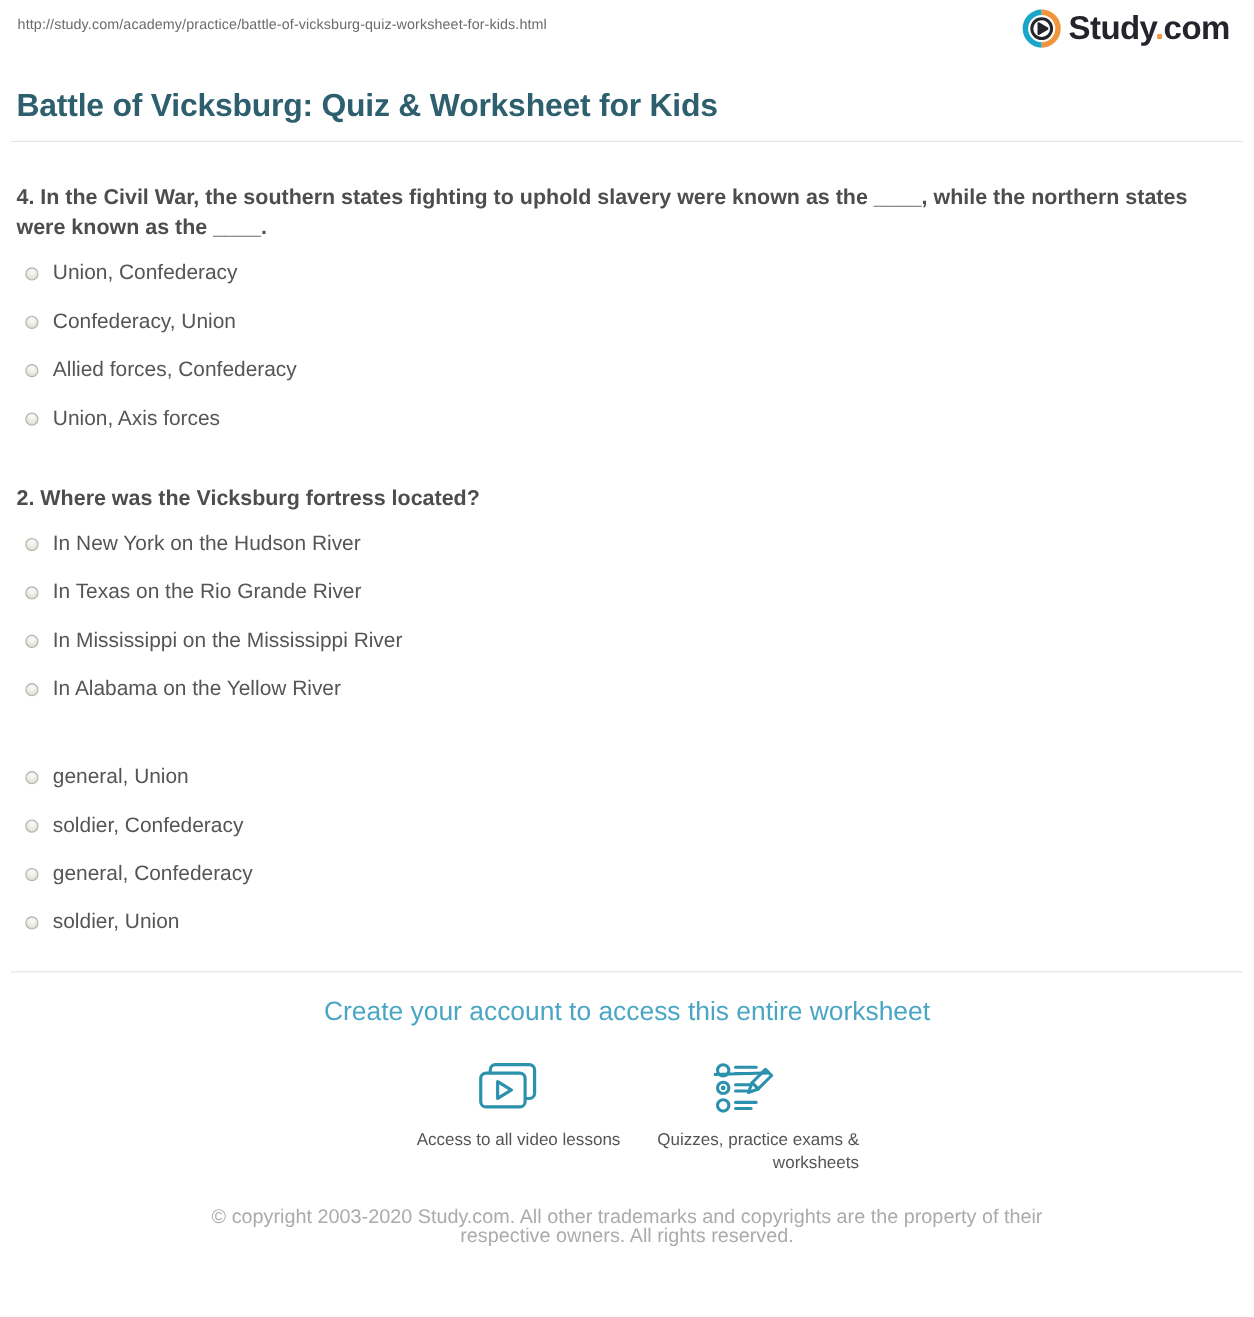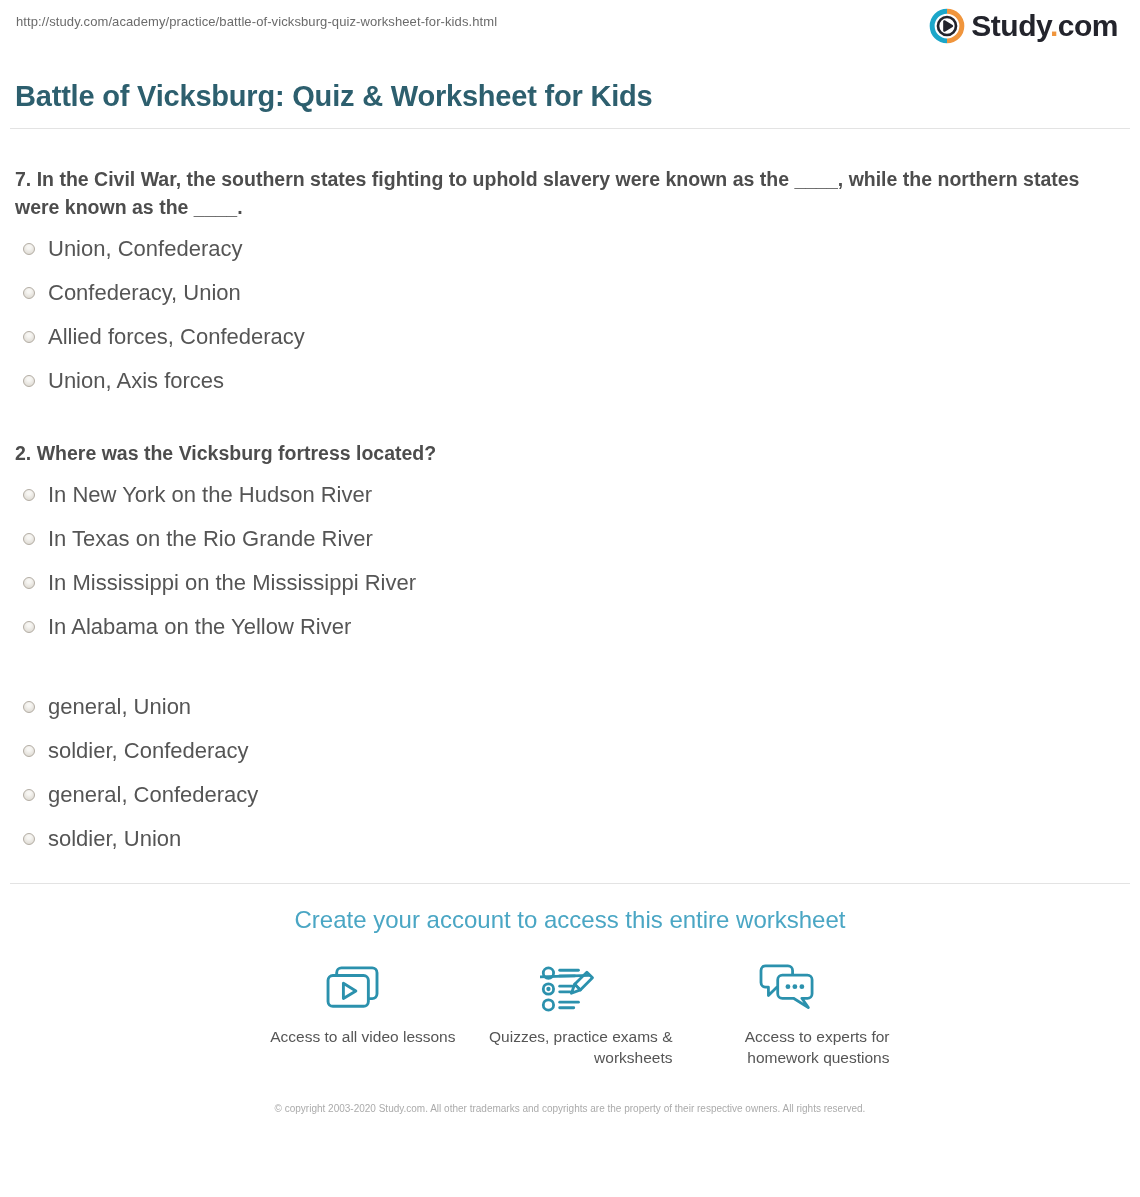--- a/index.html
+++ b/index.html
@@ -63,21 +63,21 @@
   .radio {
     flex: 0 0 auto;
     width: 12px;
     height: 12px;
     margin-left: 8px;
     margin-right: 13px;
     border-radius: 50%;
     border: 1px solid #b3ada4;
     background: radial-gradient(circle at 50% 32%, #f7f6f3 20%, #dcd8d0 90%);
   }
-  .option-label { font-size: 22px; color: #555; }
+  .option-label { font-size: 19px; color: #555; }
 
   
   .cta { text-align: center; padding-top: 22px; }
   .cta-title { font-size: 24px; font-weight: 400; color: #4aa6c4; }
   .cta-subtitle { margin-top: 7px; font-size: 15px; color: #4d4d4d; }
 
   .features {
     margin-top: 30px;
     display: flex;
     justify-content: center;
@@ -99,21 +99,21 @@
   svg .whitefill { fill: #ffffff; }
 
   
   .footer {
     margin-top: 30px;
     text-align: center;
   }
   .copyright {
     display: inline-block;
     max-width: 780px;
-    font-size: 10px;
+    font-size: 18px;
     line-height: 17px;
     color: #ababab;
   }
 </style>
 </head>
 <body>
 
 <div class="header">
   <div class="url-bar">http://study.com/academy/practice/battle-of-vicksburg-quiz-worksheet-for-kids.html</div>
 
@@ -129,21 +129,21 @@
     <span class="logo-text"><span>Study</span><span class="logo-dot">.</span><span>com</span></span>
   </div>
 </div>
 
 <h1 class="page-title">Battle of Vicksburg: Quiz &amp; Worksheet for Kids</h1>
 <hr class="rule">
 
 <div class="quiz">
 
   <div class="question">
-    <div class="question-text">7. In the Civil War, the southern states fighting to uphold slavery were known as the ____, while the northern states were known as the ____.</div>
+    <div class="question-text">4. In the Civil War, the southern states fighting to uphold slavery were known as the ____, while the northern states were known as the ____.</div>
     <div class="options">
       <div class="option">
         <span class="radio"></span>
         <span class="option-label">Union, Confederacy</span>
       </div>
       <div class="option">
         <span class="radio"></span>
         <span class="option-label">Confederacy, Union</span>
       </div>
       <div class="option">
@@ -235,31 +235,19 @@
           <line class="tealline" x1="21" y1="46" x2="36" y2="46"></line>
           <polygon class="tealline whitefill" points="43,27 56,14 50,8 37,21"></polygon>
           <line class="tealline" x1="52.5" y1="11.5" x2="54,5" y2="13"></line>
           <polyline class="tealline whitefill" points="37,21 43,27 33.5,30.5 37,21"></polyline>
           <polygon class="tealfill" points="33.5,30.5 36.5,29.4 34.6,27.5"></polygon>
         </svg>
       </div>
       <div class="feature-label">Quizzes, practice exams &amp; worksheets</div>
     </div>
 
-    <div class="feature">
-      <div class="feature-icon">
-        <svg viewBox="0 0 64 56" width="60" height="52">
-          <path class="tealline" d="M9,3 h24 a5,5 0 0 1 5,5 v13 a5,5 0 0 1 -5,5 h-12 l-9,9 v-9 h-3 a5,5 0 0 1 -5,-5 v-13 a5,5 0 0 1 5,-5 z"></path>
-          <path class="tealline whitefill" d="M27,13 h27 a5,5 0 0 1 5,5 v15 a5,5 0 0 1 -5,5 h-6 l7,10 -16,-10 h-12 a5,5 0 0 1 -5,-5 v-15 a5,5 0 0 1 5,-5 z"></path>
-          <circle class="tealfill" cx="33" cy="25.5" r="2.6"></circle>
-          <circle class="tealfill" cx="40.5" cy="25.5" r="2.6"></circle>
-          <circle class="tealfill" cx="48" cy="25.5" r="2.6"></circle>
-        </svg>
-      </div>
-      <div class="feature-label">Access to experts for homework questions</div>
-    </div>
 
   </div>
 </div>
 
 <div class="footer">
   <div class="copyright">© copyright 2003-2020 Study.com. All other trademarks and copyrights are the property of their respective owners. All rights reserved.</div>
 </div>
 
 </body></html>

